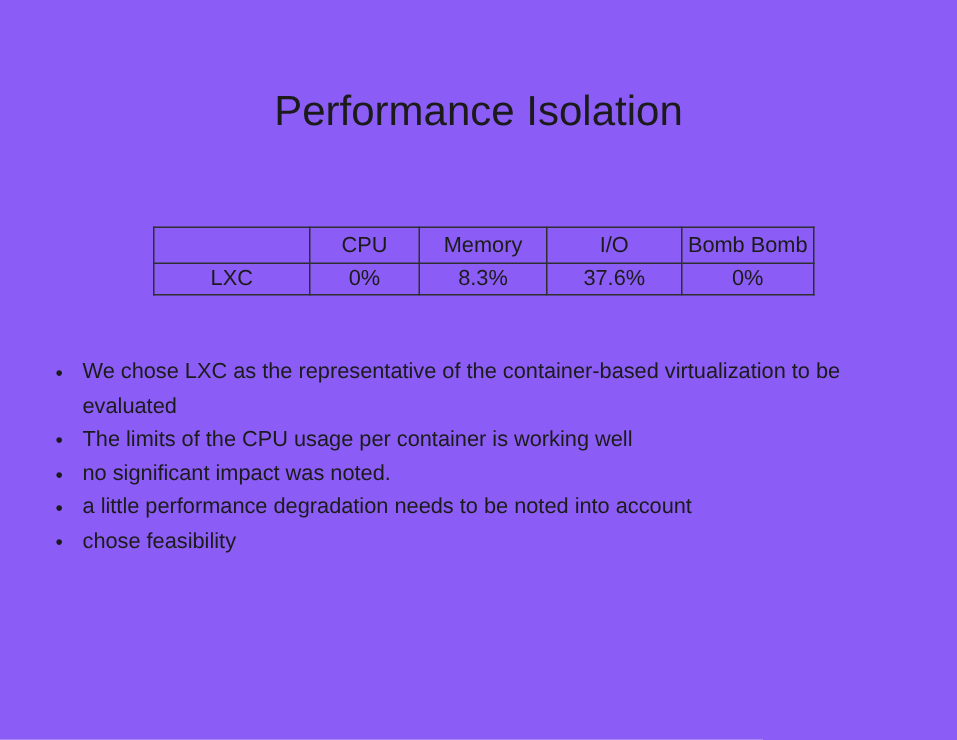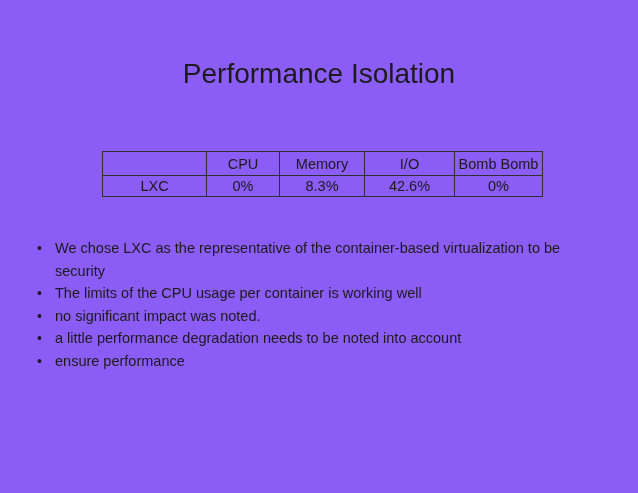--- a/index.html
+++ b/index.html
@@ -104,38 +104,38 @@
         <th></th>
         <th>CPU</th>
         <th>Memory</th>
         <th>I/O</th>
         <th>Bomb Bomb</th>
       </tr>
       <tr class="data-row">
         <td>LXC</td>
         <td>0%</td>
         <td>8.3%</td>
-        <td>42.6%</td>
+        <td>37.6%</td>
         <td>0%</td>
       </tr>
     </tbody>
   </table>
 
   <ul class="bullets">
     <li>
       <div class="line">We chose LXC  as the representative of the container-based virtualization to be</div>
-      <div class="line">security</div>
+      <div class="line">evaluated</div>
     </li>
     <li>
       <div class="line">The limits  of the CPU usage per container is working well</div>
     </li>
     <li>
       <div class="line">no significant impact was noted.</div>
     </li>
     <li>
       <div class="line">a little performance degradation needs to be noted into account</div>
     </li>
     <li>
-      <div class="line">ensure performance</div>
+      <div class="line">chose feasibility</div>
     </li>
   </ul>
 
 </div>
 
 </body></html>

